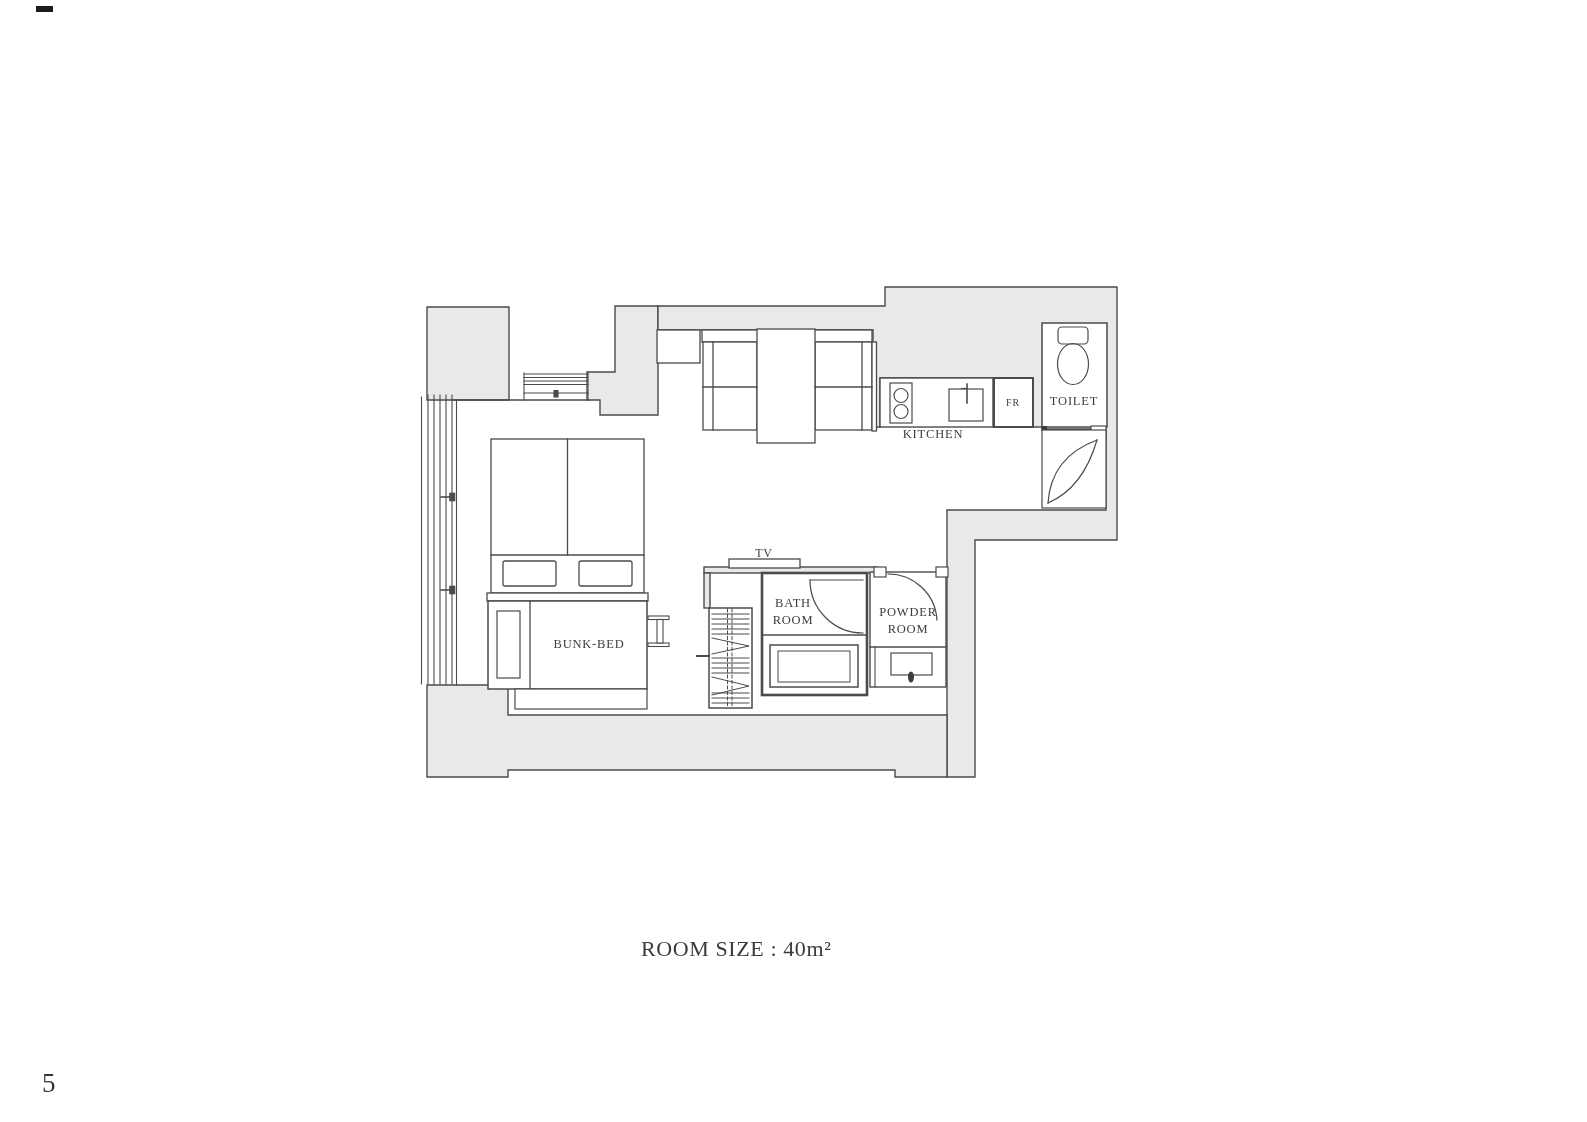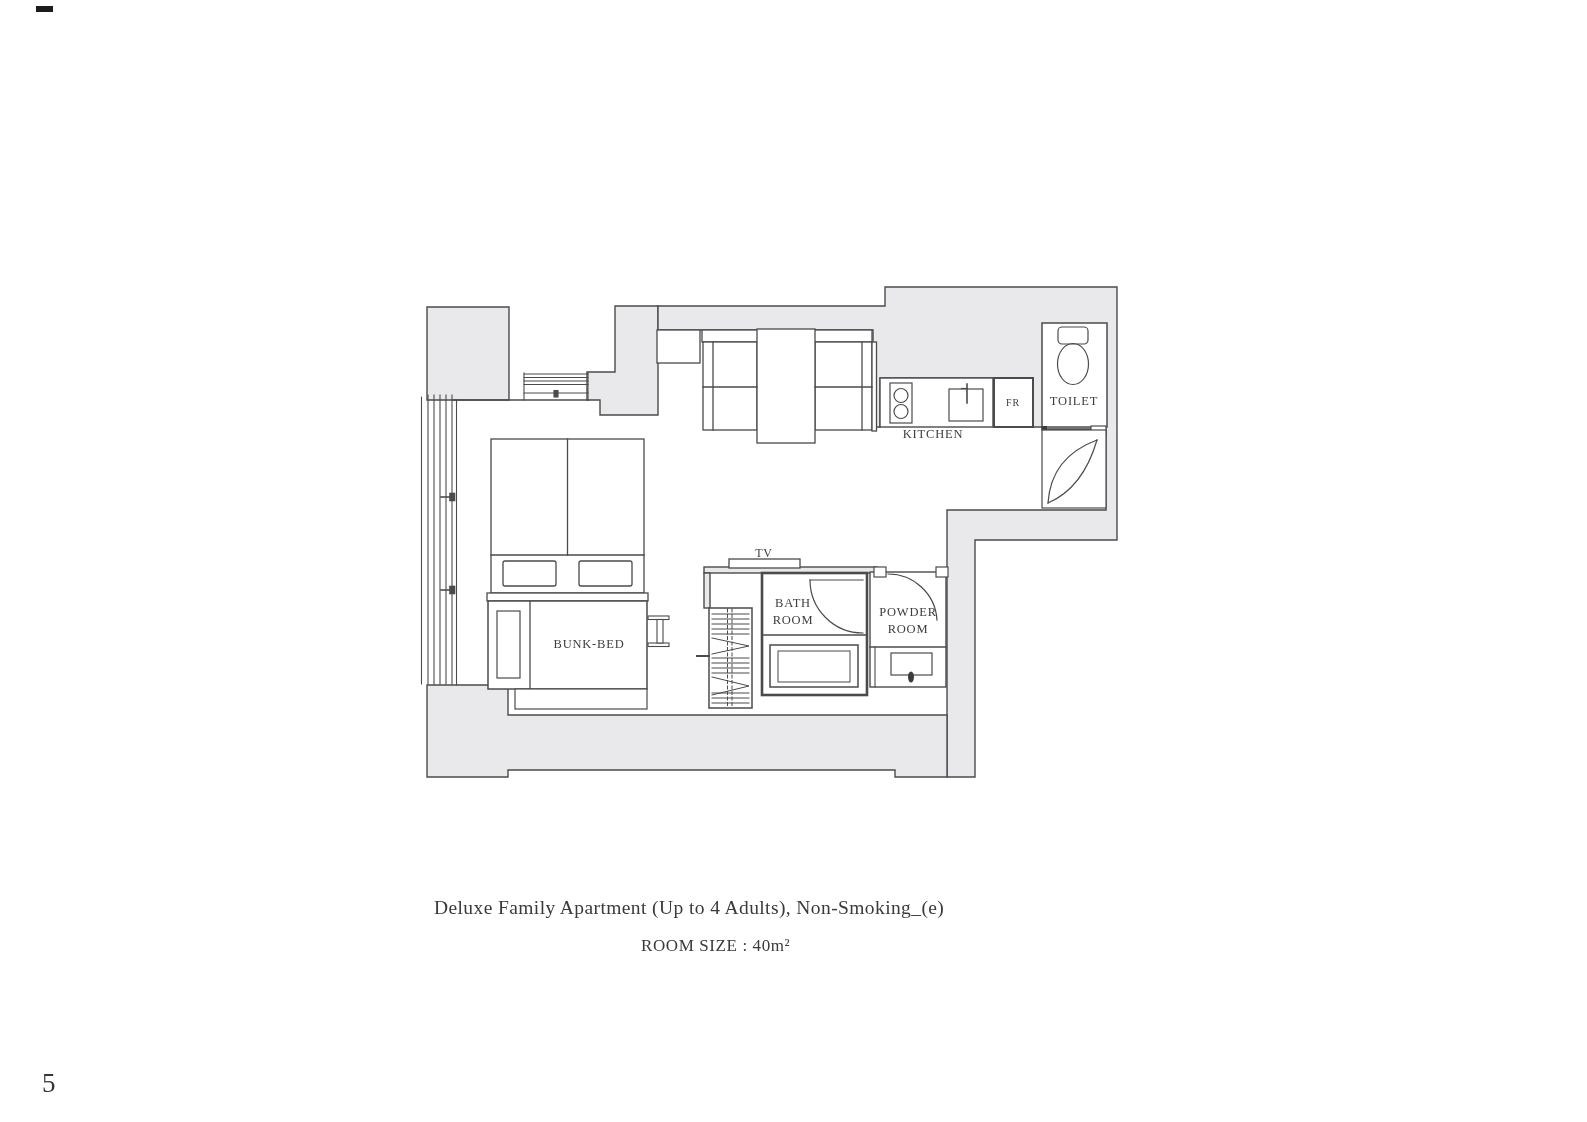--- a/index.html
+++ b/index.html
@@ -1,20 +1,20 @@
 <!DOCTYPE html>
 <html><head>
 <meta charset="utf-8">
 <style>
   html,body{margin:0;padding:0;background:#ffffff;}
   .page{position:relative;width:1587px;height:1122px;background:#fff;overflow:hidden;
         font-family:"Liberation Serif", serif;color:#3b3b3b;}
   .top-dash{position:absolute;left:36px;top:6px;width:17px;height:6px;background:#1c1c1c;}
   .caption1{position:absolute;left:434px;top:897px;font-size:19.5px;letter-spacing:0.4px;color:#3a3a3a;white-space:pre;}
-  .caption2{position:absolute;left:641px;top:936px;font-size:17px;letter-spacing:0.6px;color:#3a3a3a;white-space:pre;}
+  .caption2{position:absolute;left:641px;top:936px;font-size:22px;letter-spacing:0.6px;color:#3a3a3a;white-space:pre;}
   .pageno{position:absolute;left:42px;top:1068px;font-size:27px;color:#353535;}
   svg text{font-family:"Liberation Serif", serif;fill:#3d3d3d;}
   .lbl{letter-spacing:0.8px;}
 </style>
 </head>
 <body>
 
 <div class="page">
 
   <div class="top-dash"></div>
@@ -176,16 +176,15 @@
       <text x="1074" y="405" font-size="12.5" text-anchor="middle" class="lbl">TOILET</text>
       <text x="764" y="557" font-size="12" text-anchor="middle" class="lbl">TV</text>
       <text x="793" y="607" font-size="12.5" text-anchor="middle" class="lbl">BATH</text>
       <text x="793" y="624" font-size="12.5" text-anchor="middle" class="lbl">ROOM</text>
       <text x="908" y="616" font-size="12.5" text-anchor="middle" class="lbl">POWDER</text>
       <text x="908" y="633" font-size="12.5" text-anchor="middle" class="lbl">ROOM</text>
       <text x="589" y="648" font-size="12.5" text-anchor="middle" class="lbl">BUNK-BED</text>
     </g>
   </svg>
 
-  <div class="caption1">Deluxe Family Apartment (Up to 4 Adults), Non-Smoking_(e)</div>
   <div class="caption2">ROOM SIZE : 40m²</div>
   <div class="pageno">5</div>
 </div>
 
 </body></html>

